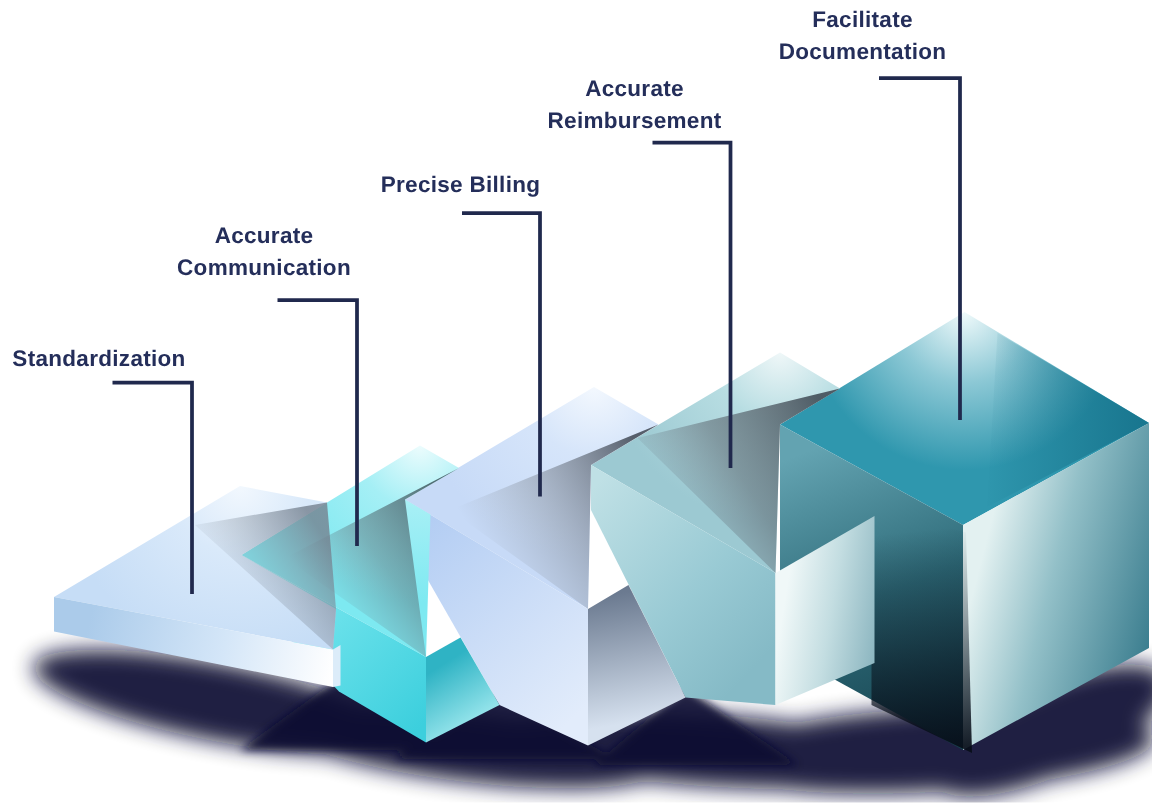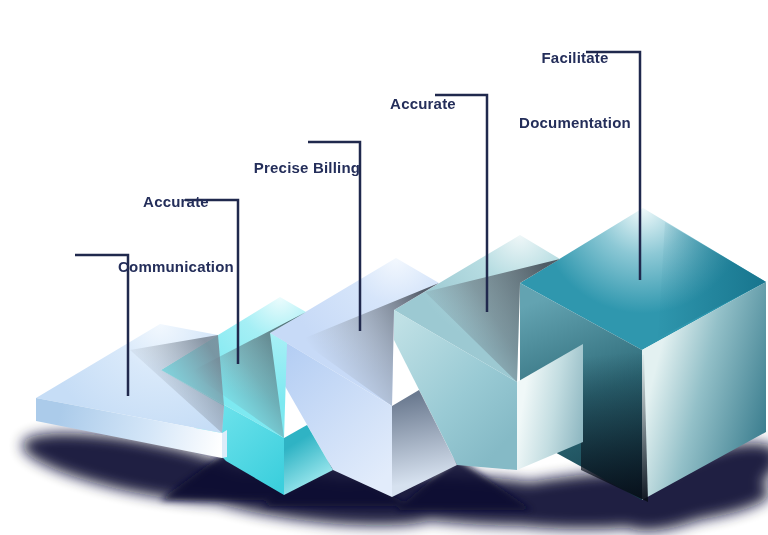--- a/index.html
+++ b/index.html
@@ -14,21 +14,21 @@
     position:absolute;
     transform:translateX(-50%);
     text-align:center;
     font-weight:700;
     font-size:15px;
     line-height:21px;
     letter-spacing:.2px;
     color:#242e5a;
     white-space:nowrap;
   }
-  .step-label span{display:block;margin-top:44px;}
+  .step-label span{display:block;}
 </style>
 </head>
 <body>
 
 <div class="stage">
 
 <svg width="768" height="535" viewBox="0 0 768 535" shape-rendering="geometricPrecision">
   <defs>
     <filter id="blur7" x="-40%" y="-40%" width="180%" height="180%">
           <feGaussianBlur stdDeviation="7"></feGaussianBlur>
@@ -191,32 +191,36 @@
 
   <g fill="none" stroke="#20294d" stroke-width="2.5">
     <path d="M75,255 H128 V396"></path>
     <path d="M185,200 H238 V364"></path>
     <path d="M308,142 H360 V331"></path>
     <path d="M435,95 H487 V312"></path>
     <path d="M586,52 H640 V280"></path>
   </g>
 </svg>
 
+<div class="step-label" style="left:66px;top:229px;">
+  <span>Standardization</span>
+</div>
 
 <div class="step-label" style="left:176px;top:147px;">
   <span>Accurate</span>
   <span>Communication</span>
 </div>
 
 <div class="step-label" style="left:307px;top:113px;">
   <span>Precise Billing</span>
 </div>
 
 <div class="step-label" style="left:423px;top:49px;">
   <span>Accurate</span>
+  <span>Reimbursement</span>
 </div>
 
 <div class="step-label" style="left:575px;top:3px;">
   <span>Facilitate</span>
   <span>Documentation</span>
 </div>
 
 </div>
 
 </body></html>

